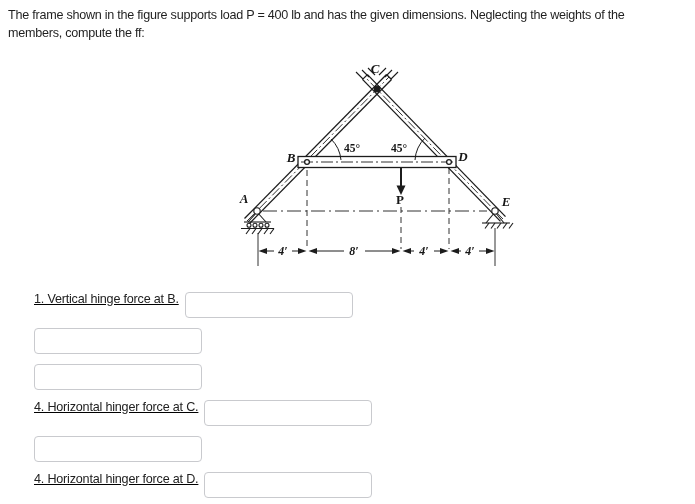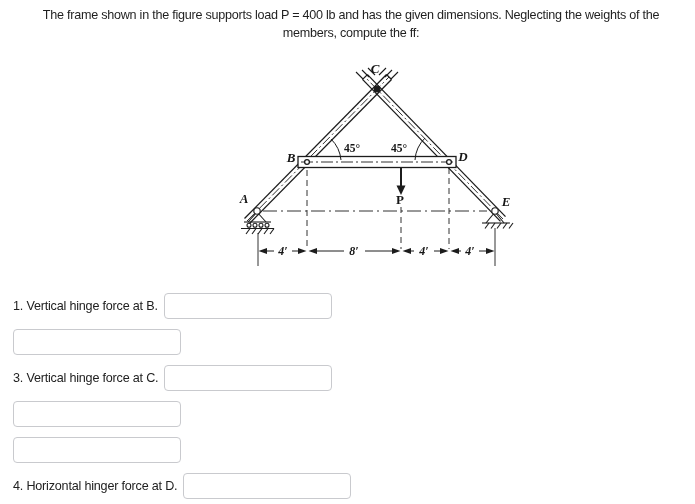--- a/index.html
+++ b/index.html
@@ -4,26 +4,25 @@
 <style>
   html,body{margin:0;padding:0;}
   body{
     width:695px;height:504px;position:relative;background:#ffffff;
     font-family:"Liberation Sans",sans-serif;overflow:hidden;
   }
   .header{
     position:absolute;left:8px;top:6px;width:686px;
     font-size:12.6px;letter-spacing:-0.25px;line-height:18px;color:#1f1f1f;
     white-space:nowrap;
-    text-align:center;
   }
   .figure-wrap{position:absolute;left:0;top:0;}
   .q-row{
-    position:absolute;left:13px;height:28px;
-    display:flex;align-items:center;gap:6px;
+    position:absolute;left:34px;height:28px;
+    display:flex;gap:6px;text-decoration:underline;
   }
   .q-label{
     font-size:12.6px;letter-spacing:-0.2px;color:#212121;white-space:nowrap;
   }
   .q-input{
     width:168px;height:26px;box-sizing:border-box;
     border:1px solid #c9cace;border-radius:4px;background:#ffffff;
     font-size:13px;padding:0 8px;outline:none;color:#222;
   }
   svg text{user-select:none;}
@@ -161,24 +160,24 @@
 </div>
 
 <div class="q-row" style="top:292px">
   <span class="q-label">1. Vertical hinge force at B.</span>
   <input class="q-input" type="text" value="" style="">
 </div>
 <div class="q-row" style="top:328px">
   <input class="q-input" type="text" value="" style="">
 </div>
 <div class="q-row" style="top:364px">
-  <span class="q-label">3. Vertical hinge force at C.</span>
   <input class="q-input" type="text" value="" style="">
 </div>
 <div class="q-row" style="top:400px">
+  <span class="q-label">4. Horizontal hinger force at C.</span>
   <input class="q-input" type="text" value="" style="">
 </div>
 <div class="q-row" style="top:436px">
   <input class="q-input" type="text" value="" style="">
 </div>
 <div class="q-row" style="top:472px">
   <span class="q-label">4. Horizontal hinger force at D.</span>
   <input class="q-input" type="text" value="" style="">
 </div>
 

